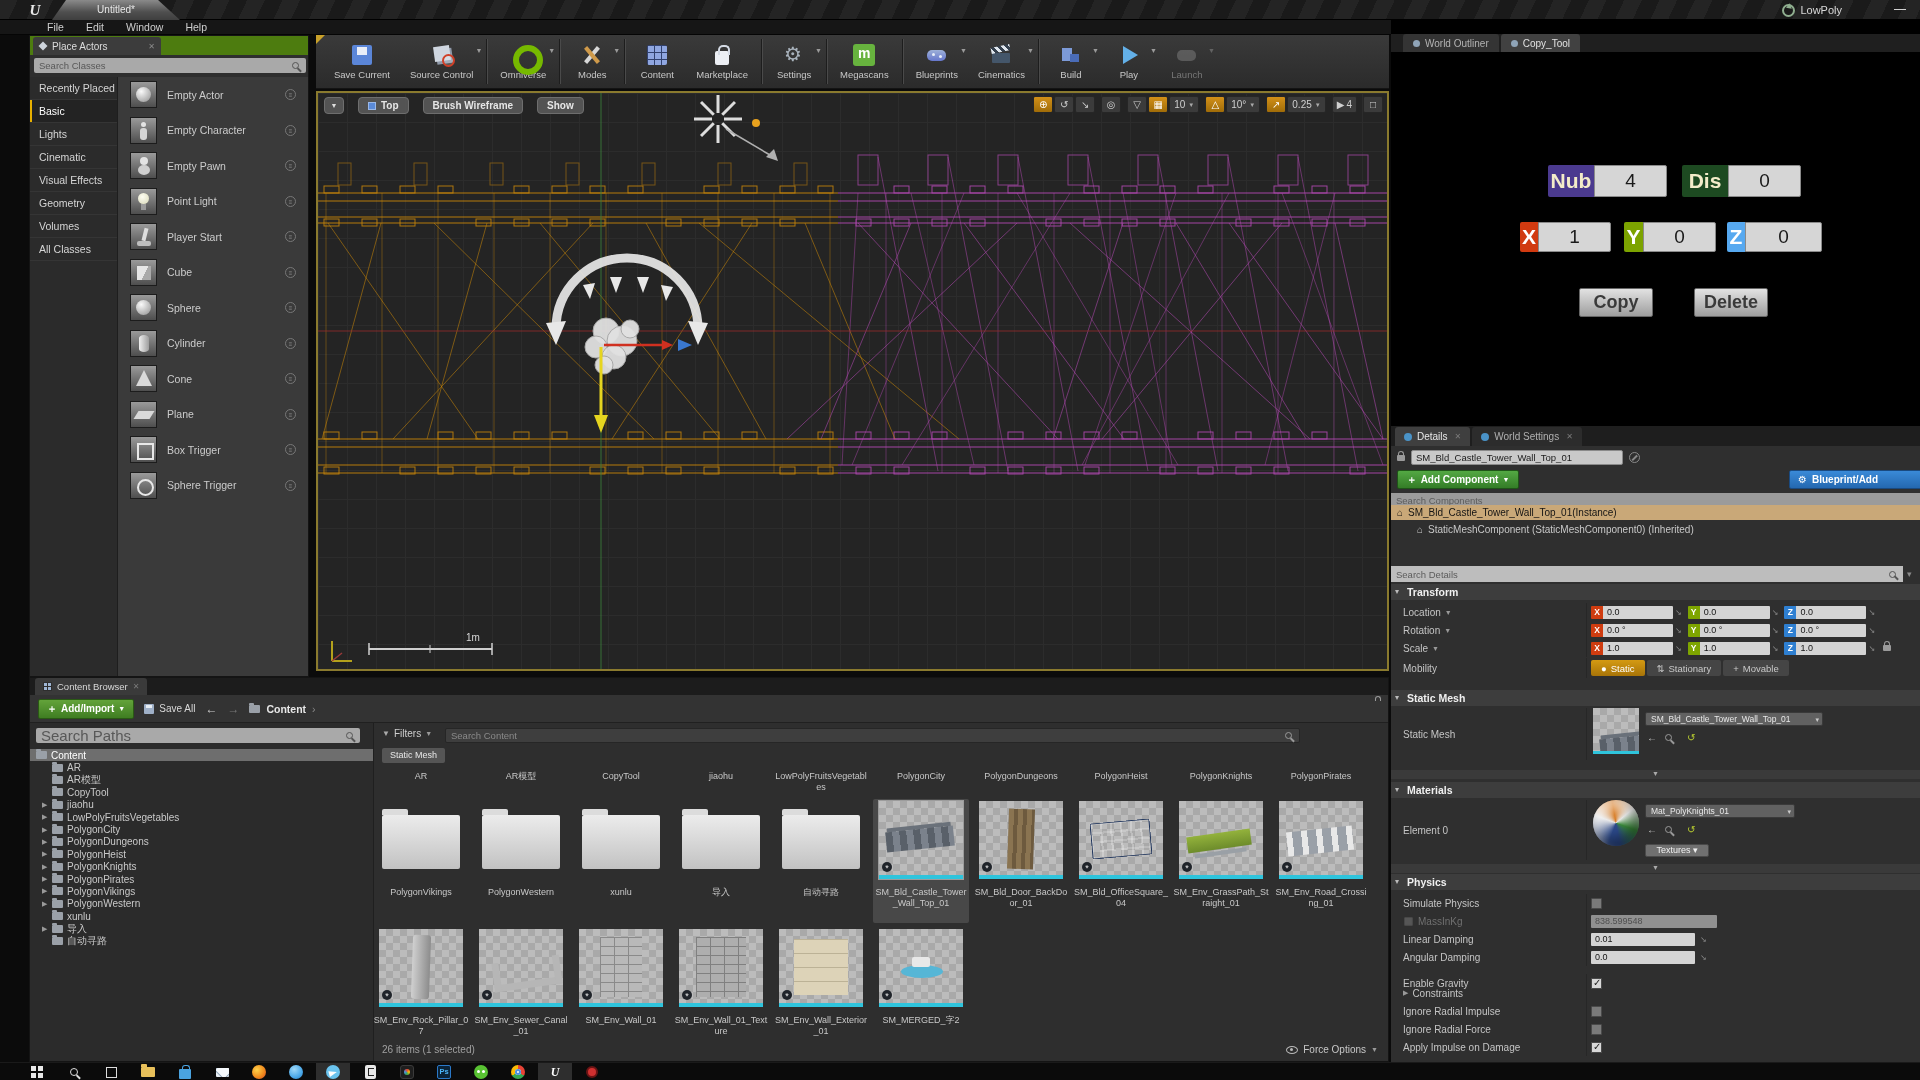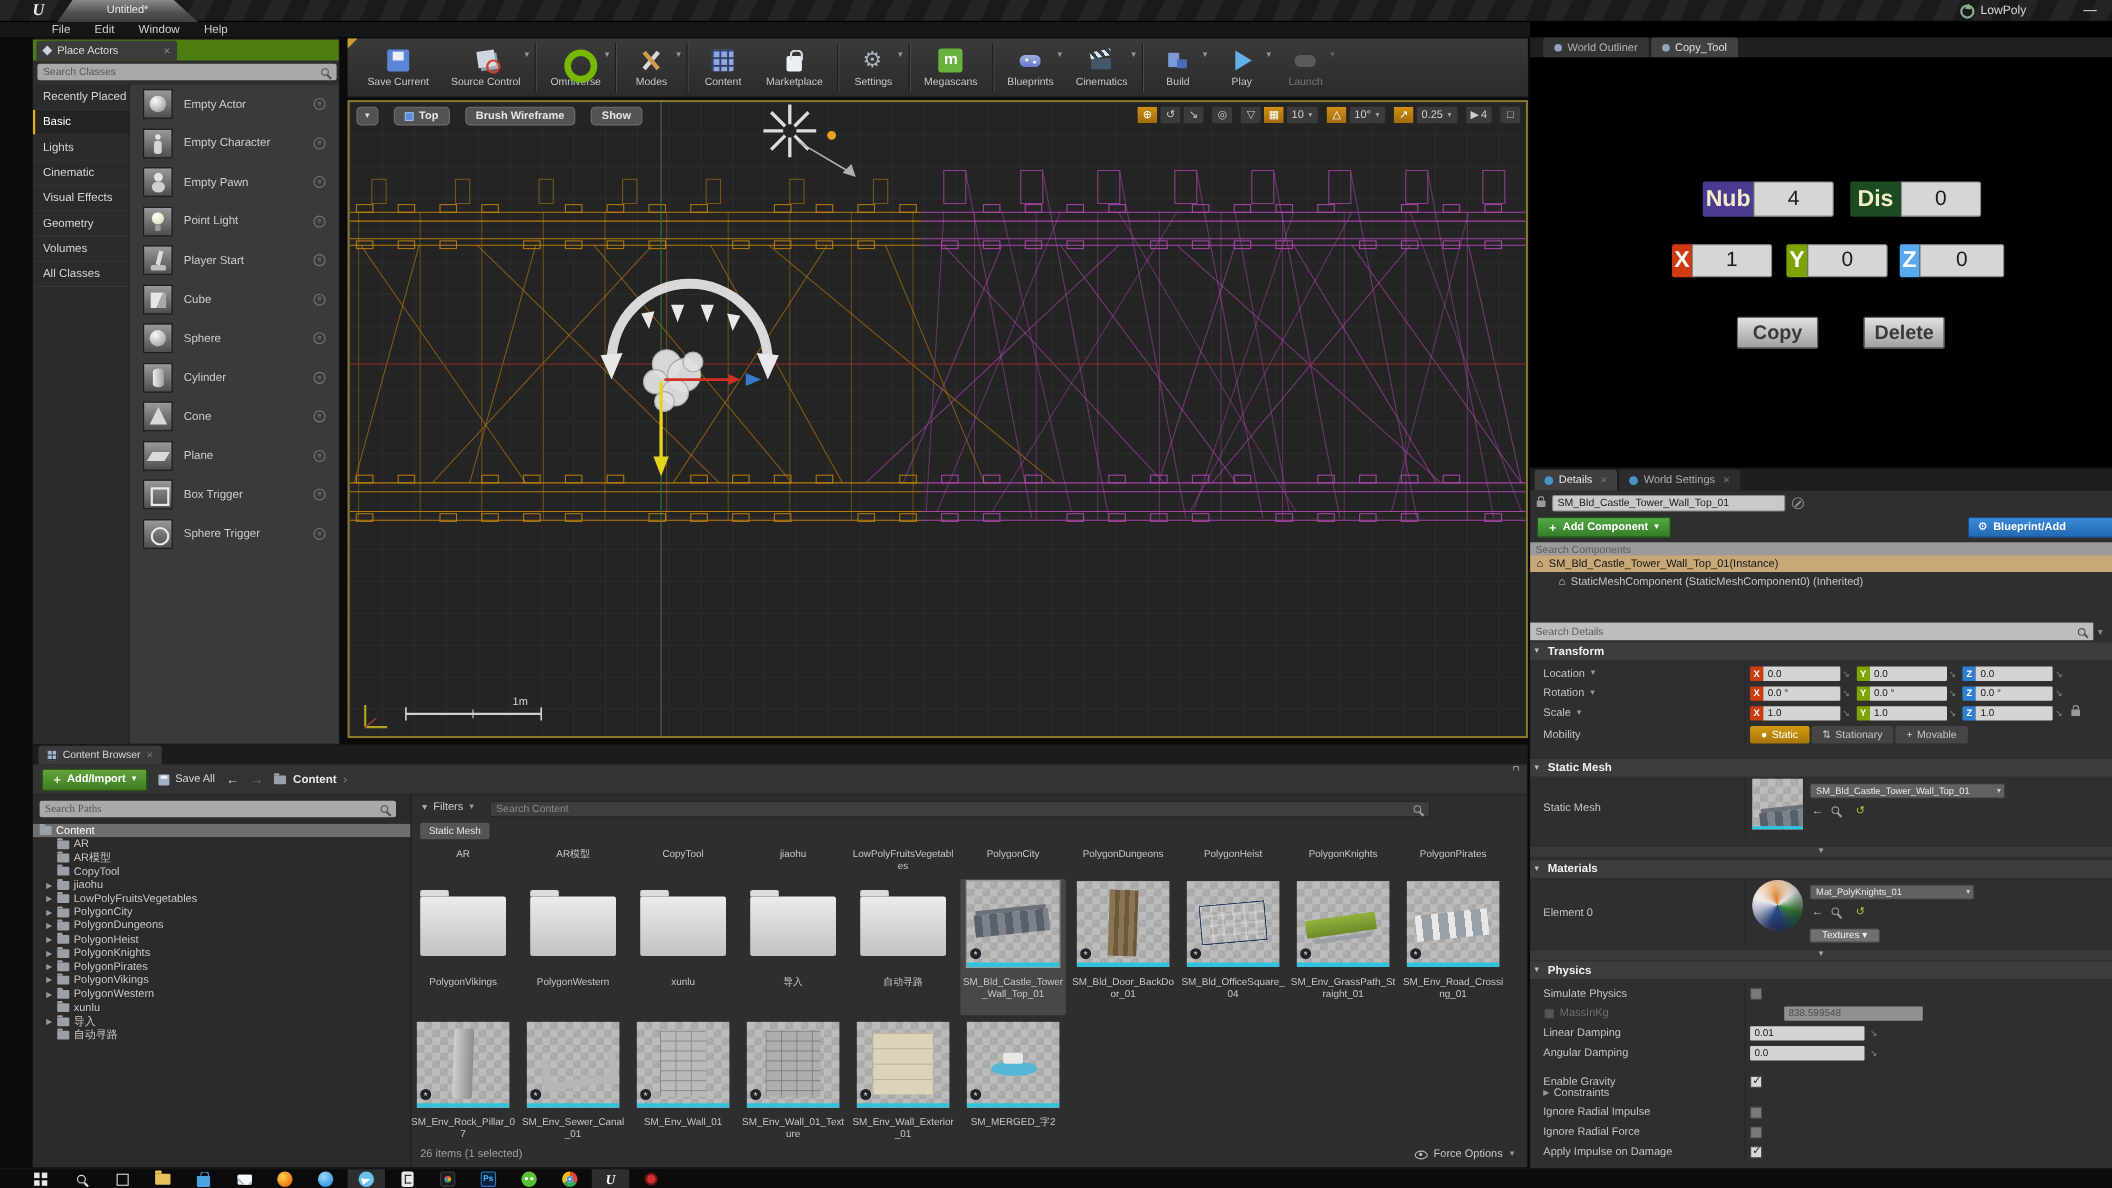--- a/index.html
+++ b/index.html
@@ -189,21 +189,21 @@
   .cb-saveall{display:flex;align-items:center;gap:5px;color:#d8d8d8;font-size:10px}
   .floppy{width:10px;height:10px;background:#9fb0c8;border-radius:1px;position:relative}
   .floppy::after{content:"";position:absolute;left:2px;top:1px;right:2px;height:3px;background:#e8eef4}
   .cb-arrows{display:flex;gap:10px;color:#cfcfcf;font-size:12px}
   .cb-crumb{display:flex;align-items:center;gap:6px;color:#e8e8e8;font-size:10.5px;font-weight:bold}
   .tfold{width:11px;height:8px;background:#9aa0a8;border-radius:1px;position:relative;flex:none}
   .tfold::before{content:"";position:absolute;top:-2px;left:0;width:5px;height:2px;background:#9aa0a8;border-radius:1px 1px 0 0}
   .cb-lock{position:absolute;right:14px;top:22px}
   .cb-left{position:absolute;left:0;top:45px;width:344px;bottom:0;background:#2b2b2b;border-right:1px solid #1f1f1f}
   .cb-searchpaths{position:absolute;left:6px;top:5px;width:324px;height:15px;background:#a9a9a9;border-radius:2px;display:flex;align-items:center}
-  .cb-searchpaths input{flex:1;background:transparent;border:none;outline:none;font-size:10px;color:#3c3c3c;padding:0 5px;font-family:Liberation Serif, serif}
+  .cb-searchpaths input{flex:1;background:transparent;border:none;outline:none;font-size:15px;color:#3c3c3c;padding:0 5px;font-family:Liberation Sans, sans-serif}
   .cb-searchpaths input::placeholder{color:#585858}
   .tree{position:absolute;left:0;top:26px;width:100%}
   .tree-row{height:12.4px;display:flex;align-items:center;gap:4px;font-size:10px;color:#c9c9c9;padding-left:22px;position:relative}
   .tree-row.root{padding-left:6px;background:#6e6e6e;color:#fff}
   .tree-row .exp{position:absolute;left:12px;color:#999;font-size:7px}
   .cb-right{position:absolute;left:345px;top:45px;right:0;bottom:0}
   .cb-filters{position:absolute;left:7px;top:5px;display:flex;align-items:center;gap:4px;color:#cfcfcf;font-size:10px}
   .funnel{color:#aaa;font-size:8px}
   .cb-searchcontent{position:absolute;left:70px;top:5px;width:855px;height:15px;background:#3e3e3e;border:1px solid #262626;border-radius:2px;display:flex;align-items:center}
   .cb-searchcontent input{flex:1;background:transparent;border:none;outline:none;font-size:9.5px;color:#bbb;padding:0 5px;font-family:inherit}
@@ -922,26 +922,26 @@
     <div class="sec-h" style="top:448px"><span>Physics</span></div>
     <div id="physics-rows">
         <div class="dt-row" style="top: 468px; border-right: none;">
           <div class="dt-lblcell">
             <span class="ph-lbl">Simulate Physics</span>
           </div>
           <div style="display: flex; align-items: center; padding-left: 4px; gap: 3px;">
             <span class="cbx"></span>
           </div>
         </div>
-        <div class="dt-row" style="top: 486px; border-right: none; gap: 16px;">
+        <div class="dt-row" style="top: 486px; border-right: none;">
           <div class="dt-lblcell">
             <span class="cbx dis" style="transform: scale(0.8);"></span>
             <span class="ph-lbl dim">MassInKg</span>
           </div>
-          <div style="display: flex; align-items: center; padding-left: 4px; gap: 3px; margin-left: 15px;">
+          <div style="display: flex; align-items: center; padding-left: 4px; gap: 3px;">
             <div class="numfield dim" style="width: 126px;">838.599548</div>
           </div>
         </div>
         <div class="dt-row" style="top: 504px; border-right: none;">
           <div class="dt-lblcell">
             <span class="ph-lbl">Linear Damping</span>
           </div>
           <div style="display: flex; align-items: center; padding-left: 4px; gap: 3px;">
             <div class="numfield" style="width: 104px;">0.01</div>
             <span class="rst">↘</span>

